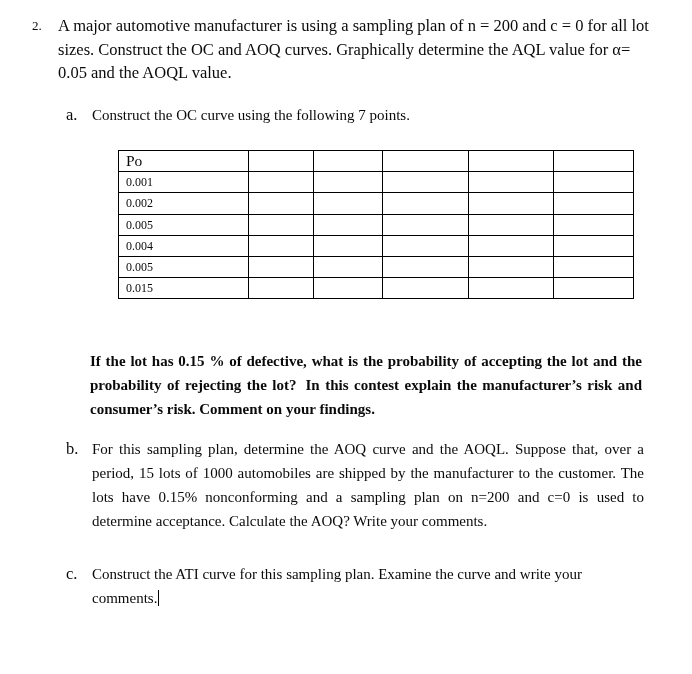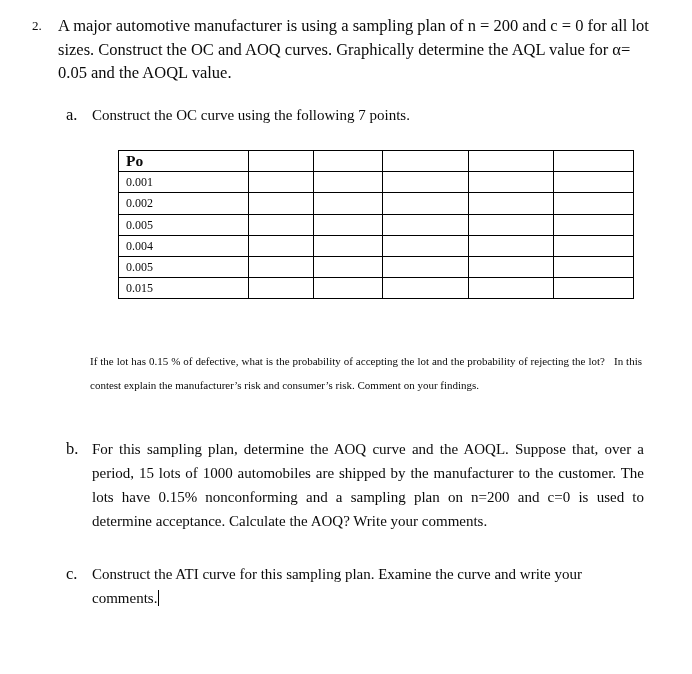--- a/index.html
+++ b/index.html
@@ -70,24 +70,25 @@
   .sub-b { left: 66px; top: 437px; width: 578px; }
   .sub-c { left: 66px; top: 562px; width: 578px; }
   .just { text-align: justify; text-align-last: left; }
 
   
   .para-risk {
     position: absolute;
     left: 90px;
     top: 349px;
     width: 552px;
-    font-size: 11px;
+    font-size: 15px;
     line-height: 24px;
     text-align: justify;
     text-align-last: left;
+    font-weight: bold;
   }
 
   
   .oc-table-wrap {
     position: absolute;
     left: 118px;
     top: 150px;
   }
   table.oc-table {
     border-collapse: collapse;
@@ -107,21 +108,21 @@
     height: 20.2px;
     padding: 0 0 0 7px;
     font-size: 12px;
     line-height: 20.2px;
     text-align: left;
     vertical-align: middle;
     font-weight: normal;
     white-space: nowrap;
   }
   table.oc-table th.hdr {
-    font-weight: bold;
+    font-weight: normal;
     font-size: 15.5px;
   }
   table.oc-table td.empty { padding: 0; }
 
   
   .caret {
     display: inline-block;
     width: 1px;
     height: 16px;
     background: #000000;

